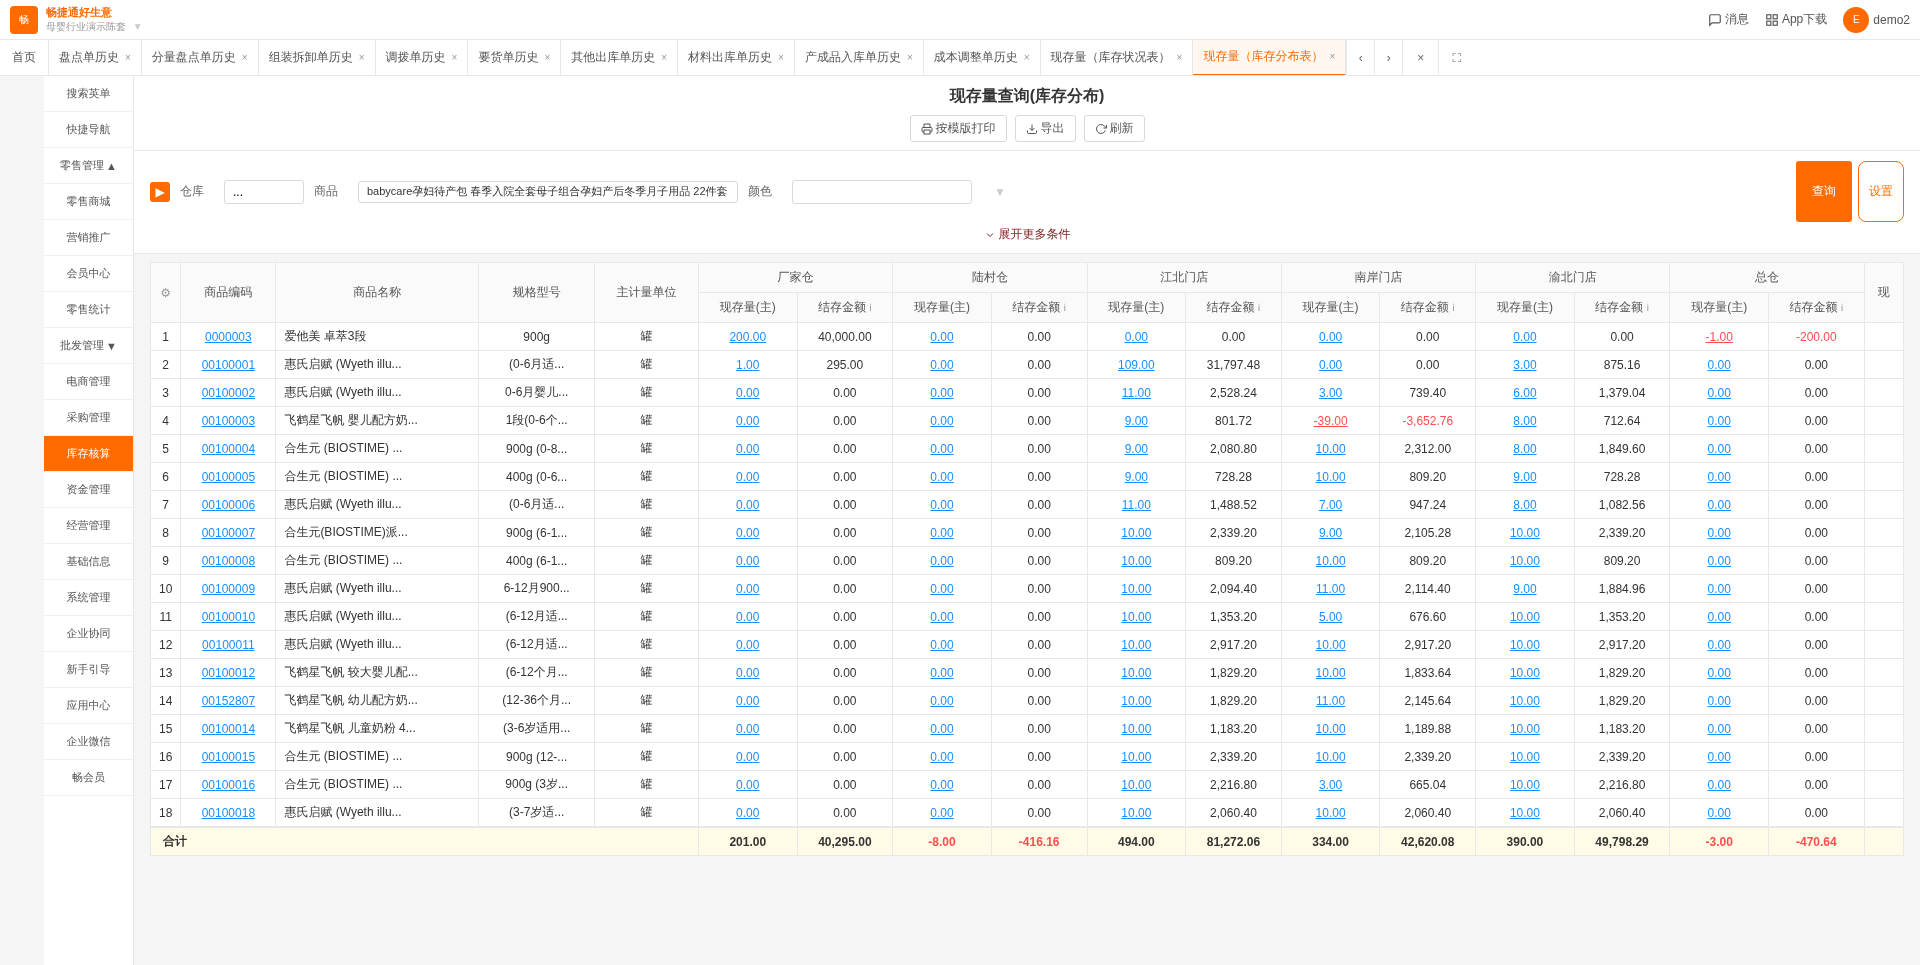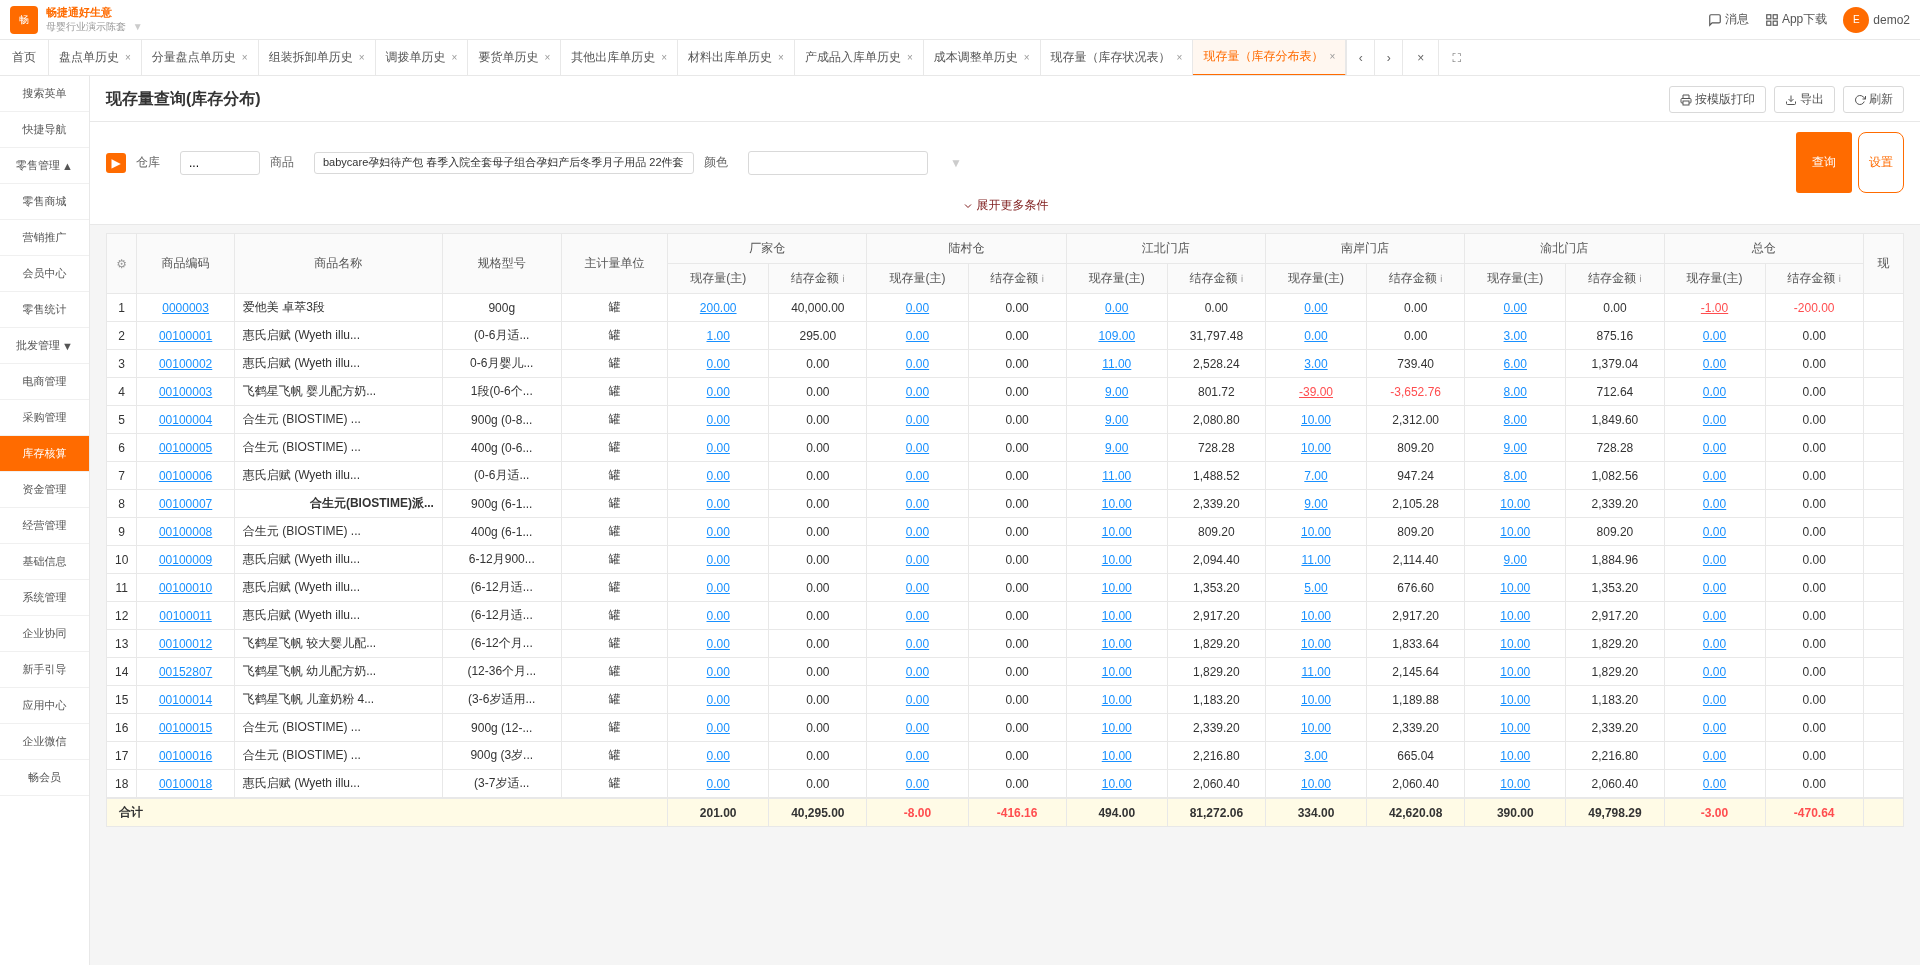--- a/index.html
+++ b/index.html
@@ -58,20 +58,21 @@
     }
 
     
     .sidebar {
       width: 90px;
       background: #fff;
       border-right: 1px solid #e8e8e8;
       display: flex;
       flex-direction: column;
       overflow-y: auto;
+      margin-left: 44px;
     }
     .sidebar-item {
       padding: 10px 6px;
       text-align: center;
       cursor: pointer;
       font-size: 11px;
       color: #555;
       border-bottom: 1px solid #f0f0f0;
     }
     .sidebar-item.active { background: #ff6b00; color: #fff; }
@@ -87,20 +88,21 @@
     }
 
     
     .page-header {
       background: #fff;
       padding: 10px 16px 0 16px;
       border-bottom: 1px solid #e8e8e8;
       display: flex;
       align-items: center;
       justify-content: space-between;
+      flex-direction: column;
     }
     .page-title { font-size: 16px; font-weight: bold; color: #333; padding-bottom: 8px; }
     .page-actions { display: flex; align-items: center; gap: 8px; padding-bottom: 8px; }
     .btn-action { padding: 4px 10px; border: 1px solid #d9d9d9; background: #fff; border-radius: 3px; cursor: pointer; font-size: 12px; color: #555; display: flex; align-items: center; gap: 3px; }
     .search-field { display: flex; align-items: center; gap: 20px; }
     .search-label { color: #666; font-size: 12px; white-space: nowrap; }
     .search-input {
       border: 1px solid #d9d9d9;
       border-radius: 3px;
       padding: 4px 8px;
@@ -509,21 +511,21 @@
     <td>947.24</td>
     <td><a class="num-link">8.00</a></td>
     <td>1,082.56</td>
     <td><a class="num-link ">0.00</a></td>
     <td>0.00</td>
     <td></td>
   </tr>
             <tr>
     <td>8</td>
     <td><a class="num-link">00100007</a></td>
-    <td style="text-align:right;font-weight:bold;">合生元(BIOSTIME)派...</td>
+    <td style="text-align:left;">合生元(BIOSTIME)派...</td>
     <td>900g (6-1...</td>
     <td>罐</td>
     <td><a class="num-link">0.00</a></td>
     <td>0.00</td>
     <td><a class="num-link">0.00</a></td>
     <td>0.00</td>
     <td><a class="num-link">10.00</a></td>
     <td>2,339.20</td>
     <td><a class="num-link ">9.00</a></td>
     <td>2,105.28</td>

